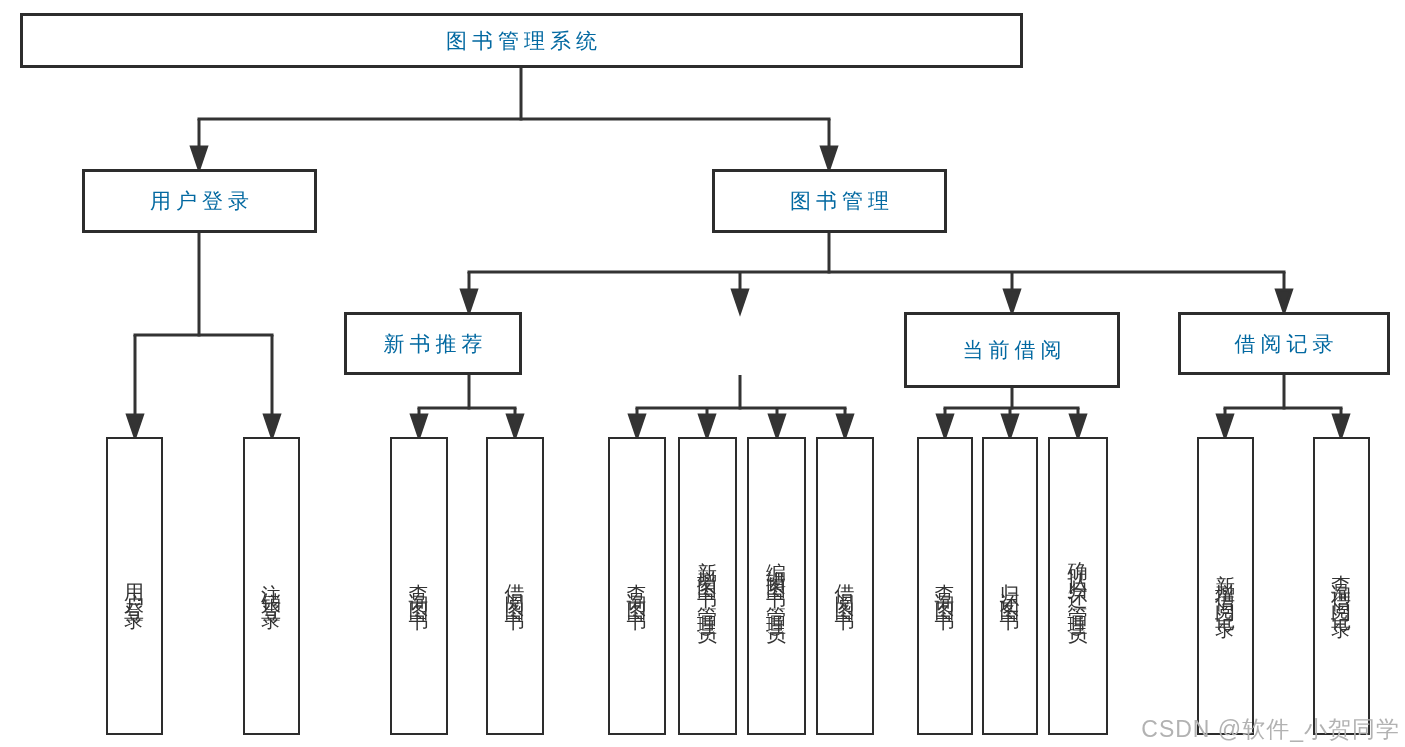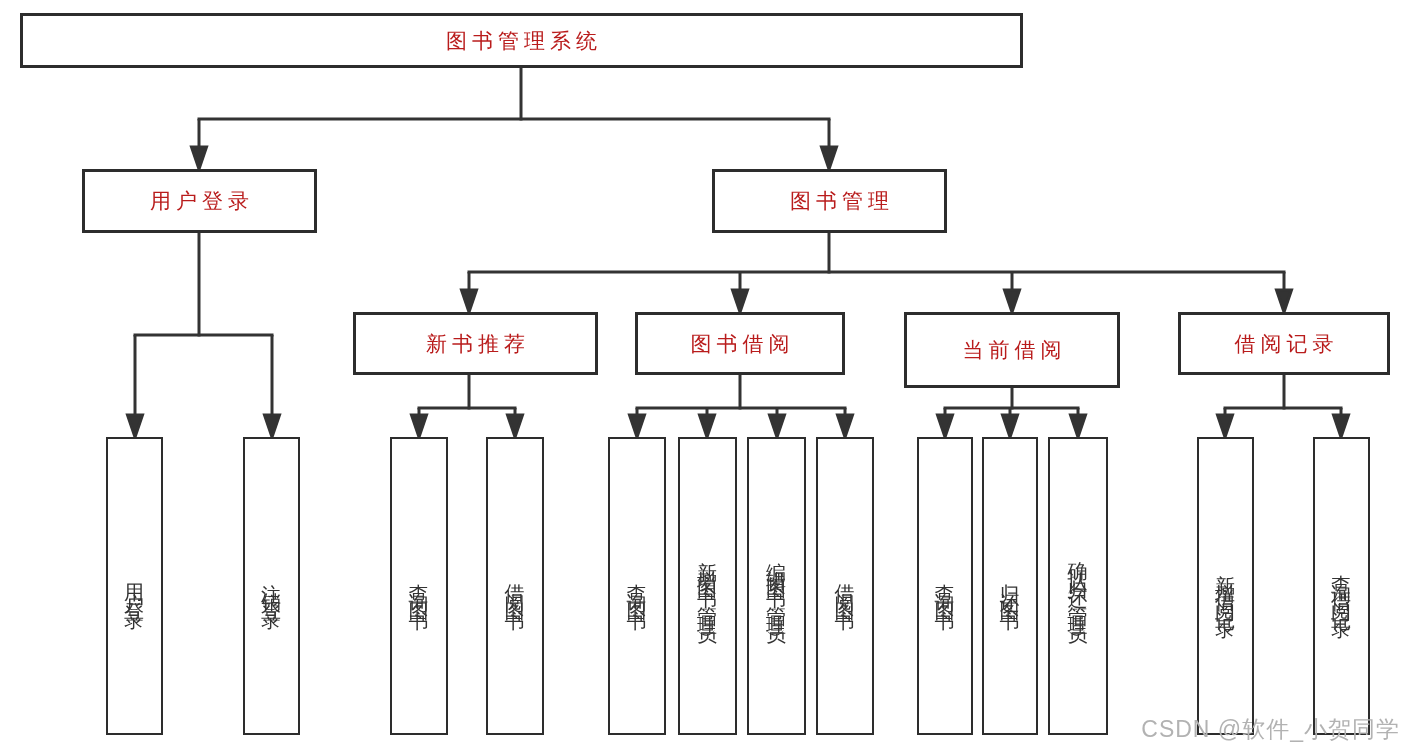--- a/index.html
+++ b/index.html
@@ -24,21 +24,21 @@
   }
   .hbox {
     position: absolute;
     box-sizing: border-box;
     border: 3px solid #2d2d2d;
     background: #ffffff;
     display: flex;
     align-items: center;
     justify-content: center;
     font-size: 21px;
-    color: #b91c1c;
+    color: #0369a1;
     letter-spacing: 5px;
     text-indent: 5px;
     z-index: 1;
   }
   .vbox {
     position: absolute;
     box-sizing: border-box;
     border: 2.5px solid #2d2d2d;
     background: #ffffff;
     display: flex;
@@ -153,25 +153,22 @@
     <span>图书管理系统</span>
   </div>
 
   <div class="hbox" style="left:82px; top:169px; width:235px; height:64px;">
     <span>用户登录</span>
   </div>
   <div class="hbox" style="left:712px; top:169px; width:235px; height:64px;padding-left:20px;">
     <span>图书管理</span>
   </div>
 
-  <div class="hbox" style="left:353px; top:312px; width:245px; height:63px;">
+  <div class="hbox" style="left:344px; top:312px; width:178px; height:63px;">
     <span>新书推荐</span>
-  </div>
-  <div class="hbox" style="left:635px; top:312px; width:210px; height:63px;">
-    <span>图书借阅</span>
   </div>
   <div class="hbox" style="left:904px; top:312px; width:216px; height:76px;">
     <span>当前借阅</span>
   </div>
   <div class="hbox" style="left:1178px; top:312px; width:212px; height:63px;">
     <span>借阅记录</span>
   </div>
 
   <div class="vbox" style="left:106px; top:437px; width:57px; height:298px;">
     <span class="vtext">用户登录</span>

